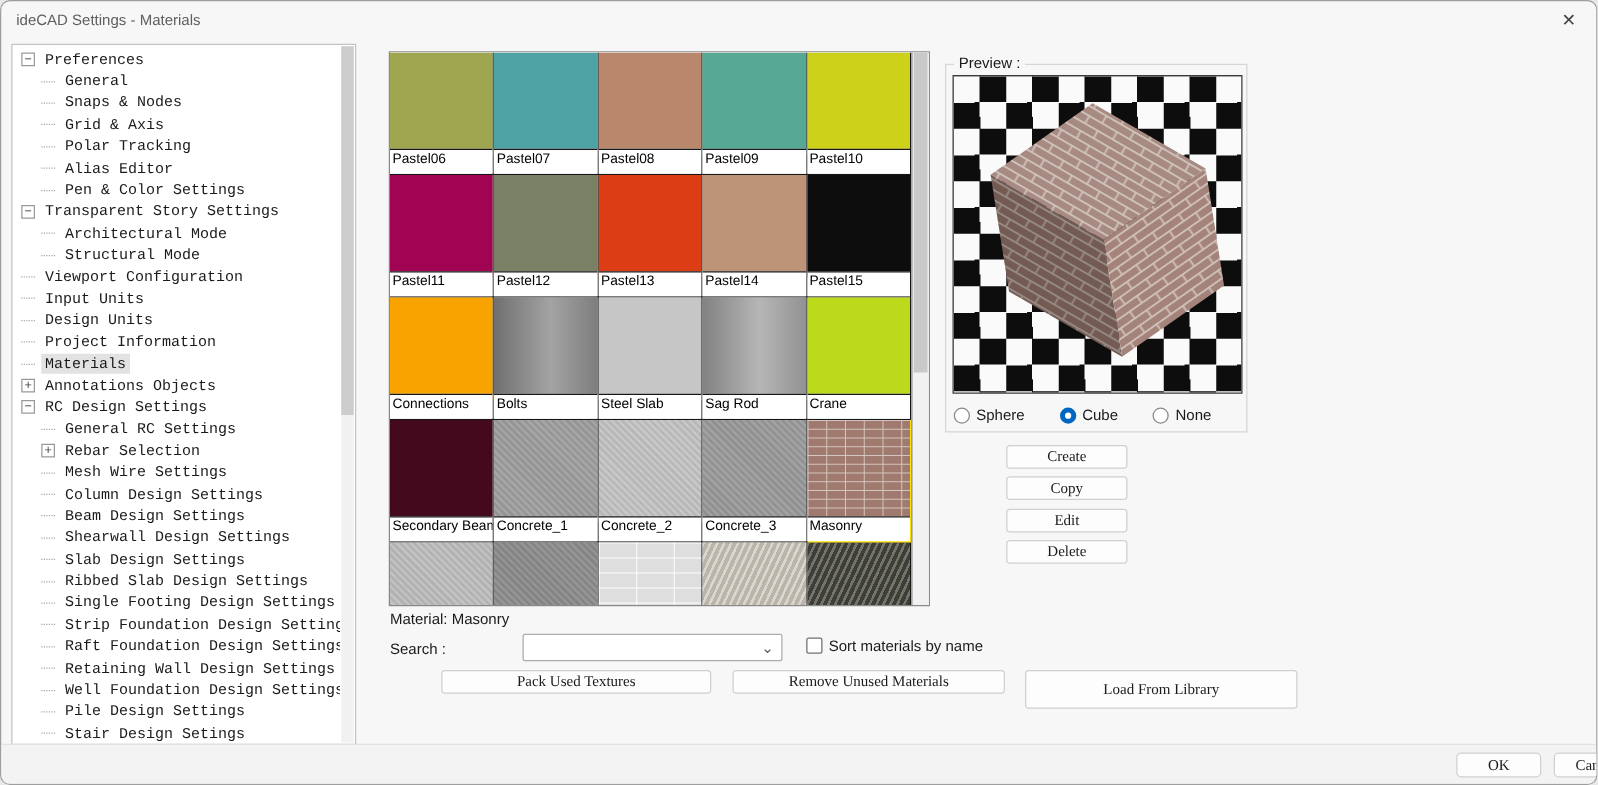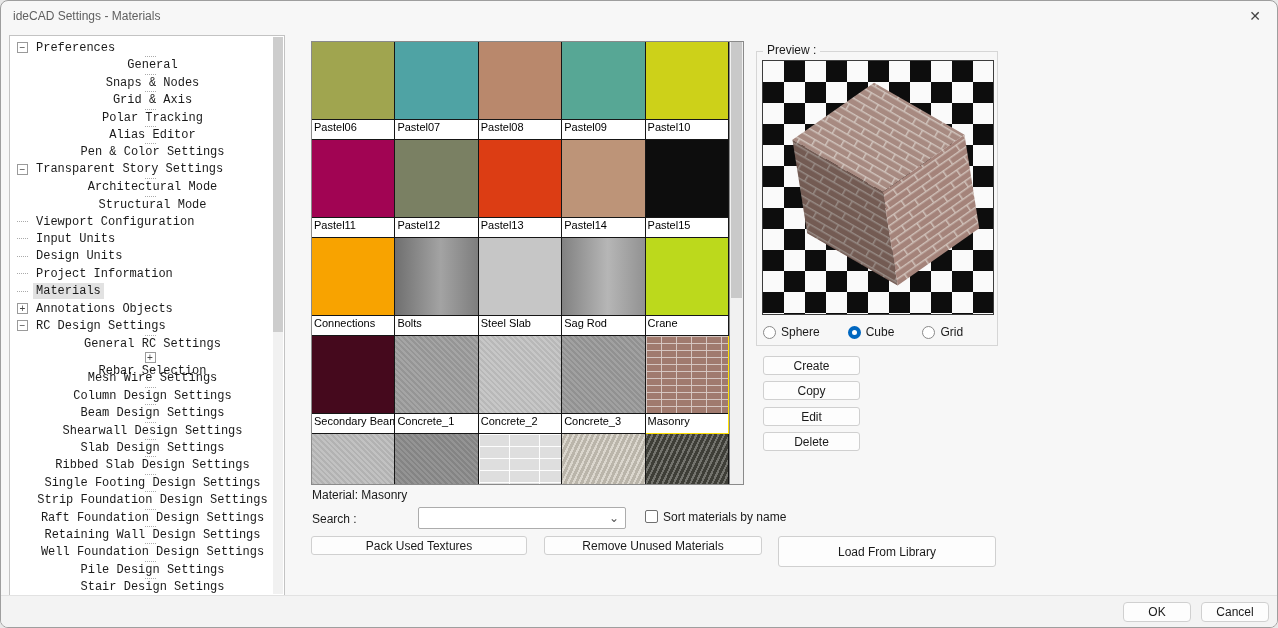--- a/index.html
+++ b/index.html
@@ -11,21 +11,21 @@
   }
   
   .titlebar{position:absolute;top:0;left:0;right:0;height:30px;}
   .title{position:absolute;left:12px;top:8px;font-size:12px;color:#5f5f5f;white-space:nowrap;}
   .close{position:absolute;right:10px;top:4px;width:24px;height:22px;text-align:center;line-height:22px;font-size:14px;color:#444;}
   
   .tree-panel{position:absolute;left:8px;top:34px;width:276px;height:561px;background:#fff;border:1px solid #c3c3c3;}
   .tree-items{position:absolute;top:1px;left:1px;right:12px;bottom:1px;overflow:hidden;padding-top:2px;}
   .tree-item{height:17.4px;display:flex;align-items:center;font-size:12px;white-space:nowrap;}
   .tree-item.lvl0{padding-left:6px;}
-  .tree-item.lvl1{padding-left:22px;flex-direction:column;}
+  .tree-item.lvl1{padding-left:22px;}
   .expander{width:11px;height:11px;flex:0 0 auto;border:1px solid #9a9a9a;background:#fff;font-size:10px;line-height:9px;text-align:center;margin-right:5px;color:#444;}
   .dash{width:11px;flex:0 0 auto;border-top:1px dotted #aaa;margin-right:5px;}
   .tree-label{padding:1px 3px;font-family:Liberation Mono, monospace;}
   .tree-item.selected .tree-label{background:#e2e2e2;}
   .vscroll{position:absolute;top:1px;right:1px;bottom:1px;width:10px;background:#f1f1f1;}
   .vscroll .thumb{position:absolute;top:0;left:0;right:0;height:53%;background:#cdcdcd;}
   
   .materials-panel{position:absolute;left:310px;top:40px;width:433px;height:444px;background:#fff;border:1px solid #8a8a8a;}
   .materials-grid{position:absolute;top:0;left:0;right:14px;bottom:0;overflow:hidden;display:flex;flex-wrap:wrap;align-content:flex-start;background:#fff;}
   .mat-cell{width:20%;height:98px;position:relative;border-right:1px solid #161616;border-bottom:1px solid #161616;}
@@ -43,21 +43,21 @@
   .tex-blocks{background-image:linear-gradient(rgba(255,255,255,.95) 1px,transparent 1px),linear-gradient(90deg,rgba(255,255,255,.95) 1px,transparent 1px);background-size:100% 12px,30px 100%;}
   .tex-stucco{background-image:repeating-linear-gradient(115deg,rgba(255,255,255,.25) 0 2px,rgba(0,0,0,.10) 2px 5px);}
   
   .material-caption{position:absolute;left:311px;top:487px;font-size:12px;}
   .search-label{position:absolute;left:311px;top:511px;font-size:12px;}
   .combo{position:absolute;left:417px;top:506px;width:208px;height:22px;background:#fff;border:1px solid #acacac;border-radius:2px;}
   .combo input{position:absolute;inset:0;border:0;outline:0;background:transparent;font-family:inherit;font-size:12px;padding:0 18px 0 5px;}
   .combo .arrow{position:absolute;right:6px;top:3px;font-size:12px;color:#555;}
   .sort-wrap{position:absolute;left:644px;top:509px;display:flex;align-items:flex-start;gap:5px;font-size:12px;}
   .checkbox-box{width:13px;height:13px;border:1px solid #707070;border-radius:2px;background:#fff;flex:0 0 auto;}
-  .btn{position:absolute;background:#fdfdfd;border:1px solid #d0d0d0;border-radius:3px;font-family:Liberation Sans, sans-serif;font-size:12px;color:#1a1a1a;padding:0;text-align:center;}
+  .btn{position:absolute;background:#fdfdfd;border:1px solid #d0d0d0;border-radius:3px;font-family:Liberation Serif, serif;font-size:12px;color:#1a1a1a;padding:0;text-align:center;margin-left:42px;}
   .btn-pack{left:310px;top:535px;width:216px;height:19px;}
   .btn-remove{left:543px;top:535px;width:218px;height:19px;}
   .btn-load{left:777px;top:535px;width:218px;height:31px;}
   
   .groupbox{position:absolute;left:755px;top:50px;width:242px;height:295px;border:1px solid #d6d6d6;}
   .groupbox-label{position:absolute;left:6px;top:-9px;background:#f7f7f7;padding:0 4px;font-size:12px;}
   .preview-canvas{
     position:absolute;left:5px;top:8px;width:232px;height:255px;border:1px solid #3c3c3c;
     background:repeating-conic-gradient(#0d0d0d 0% 25%,#fafafa 0% 50%);background-size:42px 42px;
   }
@@ -377,21 +377,21 @@
         <label class="radio">
           <span class="radio-dot"></span>
           <span>Sphere</span>
         </label>
         <label class="radio checked">
           <span class="radio-dot"></span>
           <span>Cube</span>
         </label>
         <label class="radio">
           <span class="radio-dot"></span>
-          <span>Grid</span>
+          <span>None</span>
         </label>
       </div>
   </div>
 
   <button class="btn side-btn btn-create">Create</button>
   <button class="btn side-btn btn-copy">Copy</button>
   <button class="btn side-btn btn-edit">Edit</button>
   <button class="btn side-btn btn-delete">Delete</button>
 
   <div class="footer-sep"></div>

